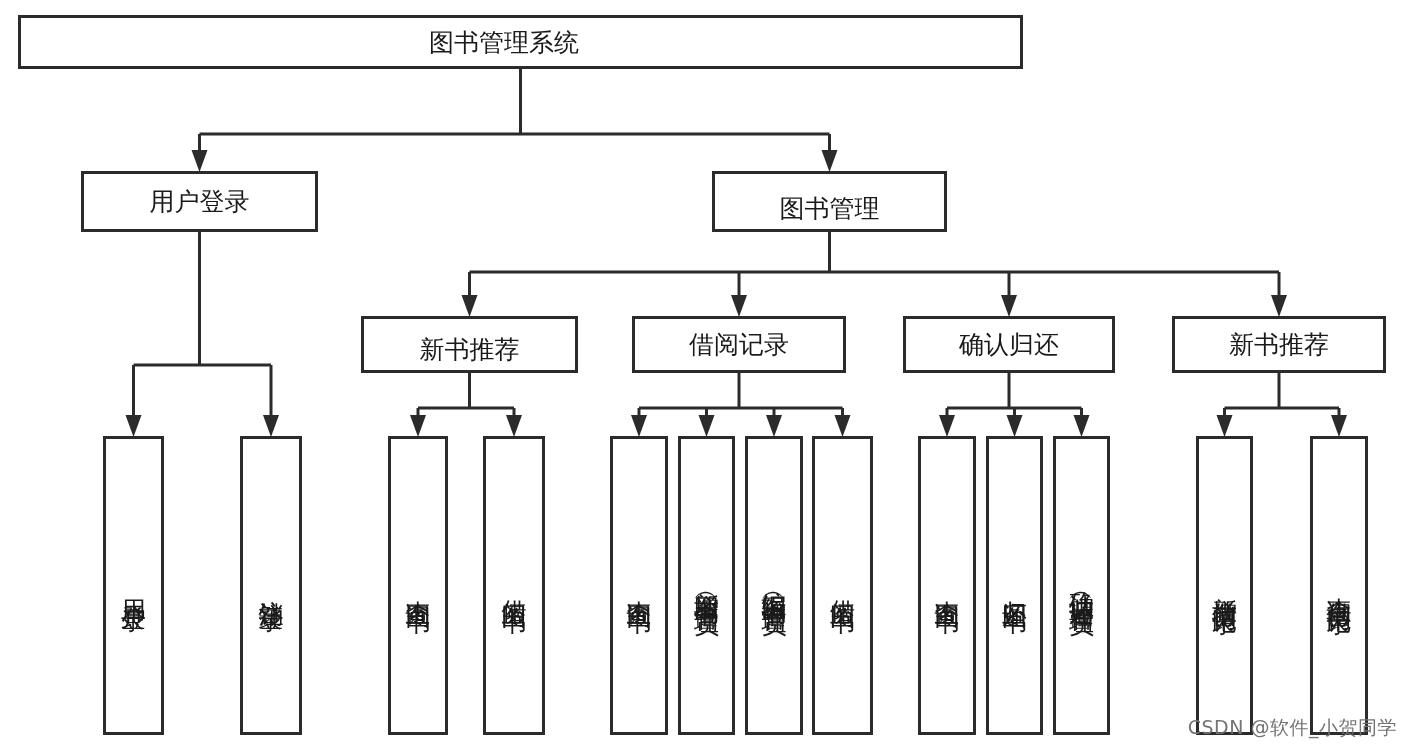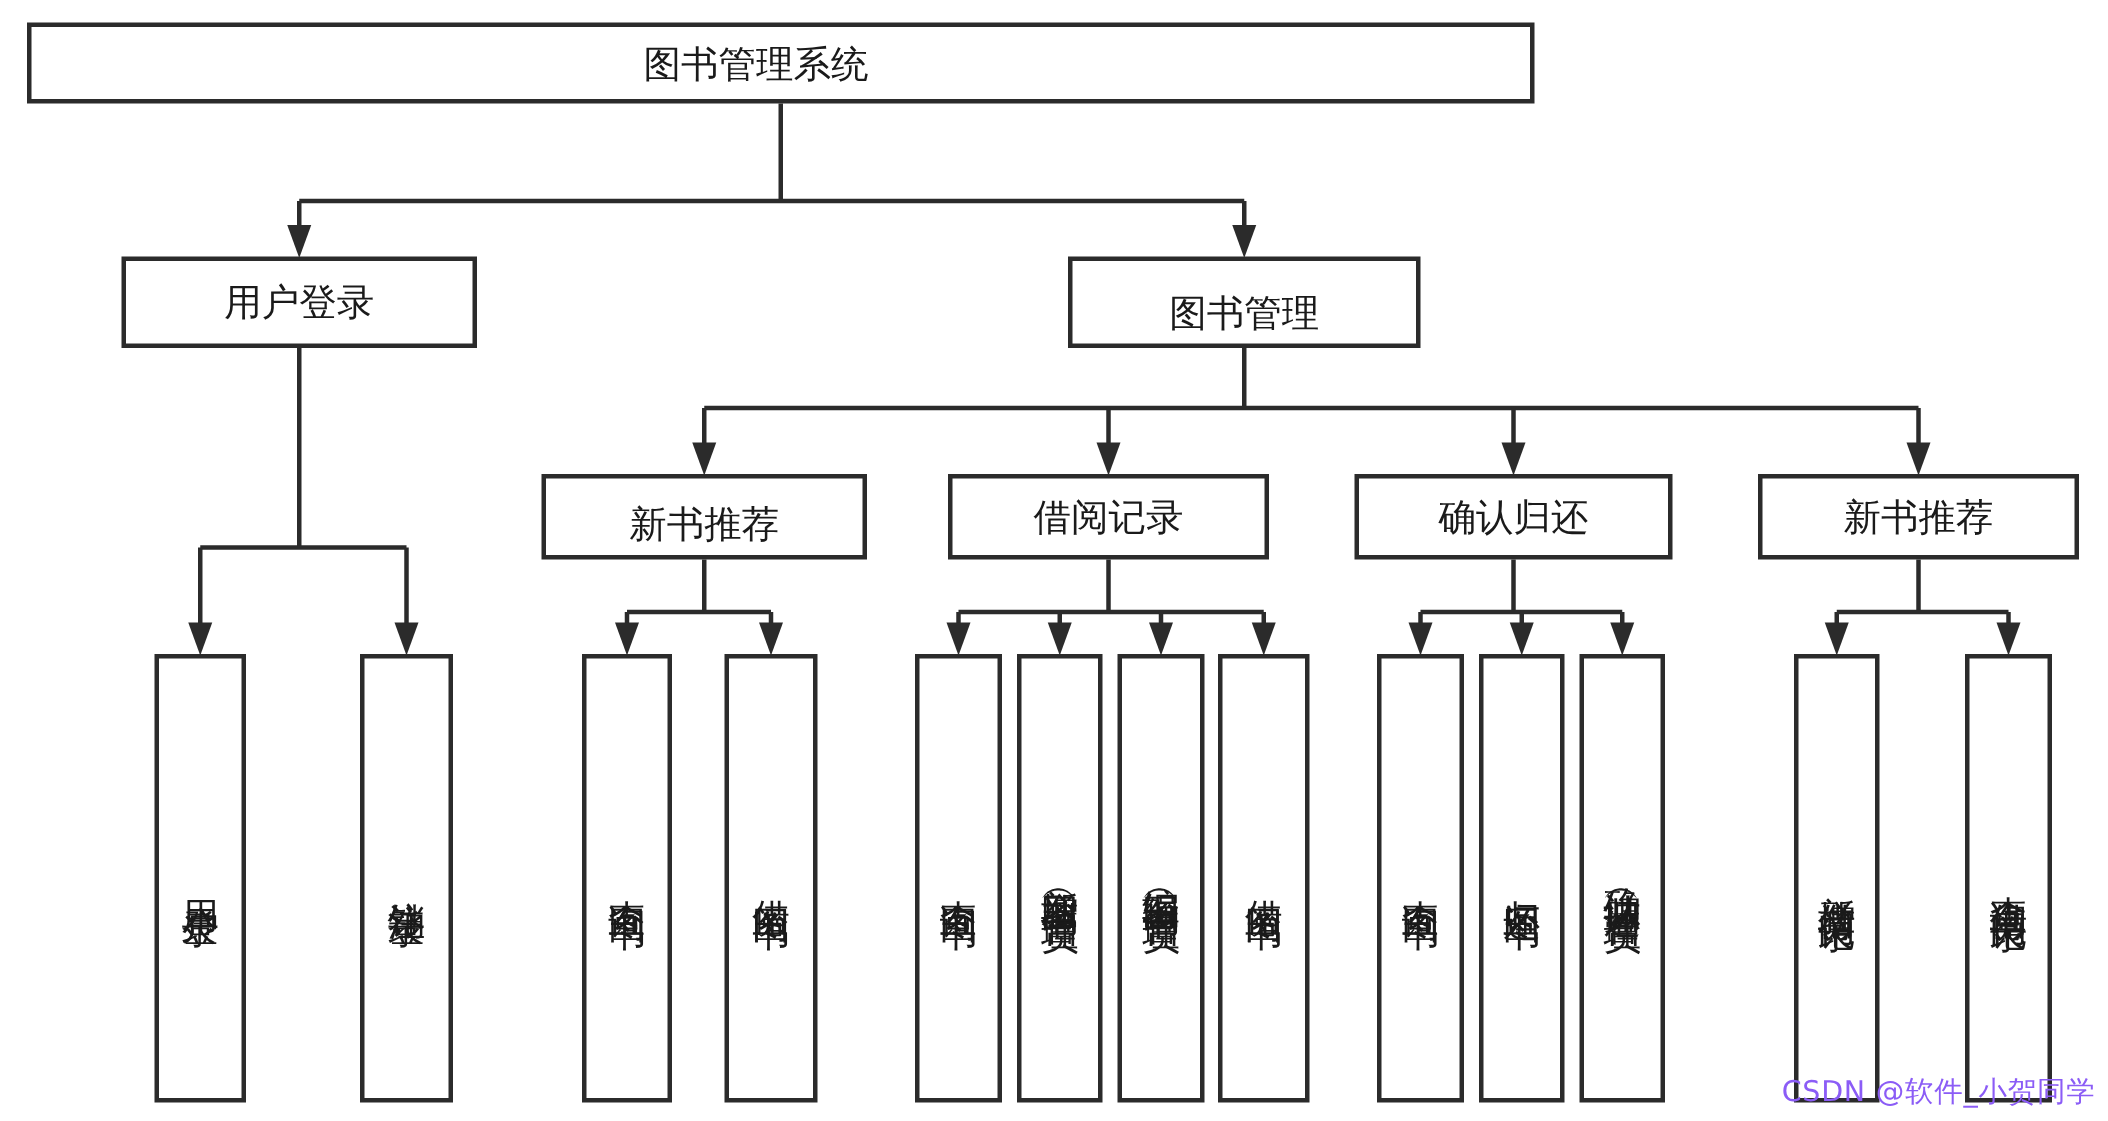--- a/index.html
+++ b/index.html
@@ -69,21 +69,21 @@
     color: #1a1a1a;
     pointer-events: none;
     white-space: nowrap;
   }
   .watermark {
     position: absolute;
     right: 8px;
     bottom: 6px;
     font-family: "DejaVu Sans", "Liberation Sans", sans-serif;
     font-size: 19px;
-    color: #8b5cf6;
+    color: #737373;
     letter-spacing: 0.5px;
     white-space: nowrap;
     user-select: none;
   }
 </style>
 </head>
 <body>
 
 <div id="diagram-root">
 

